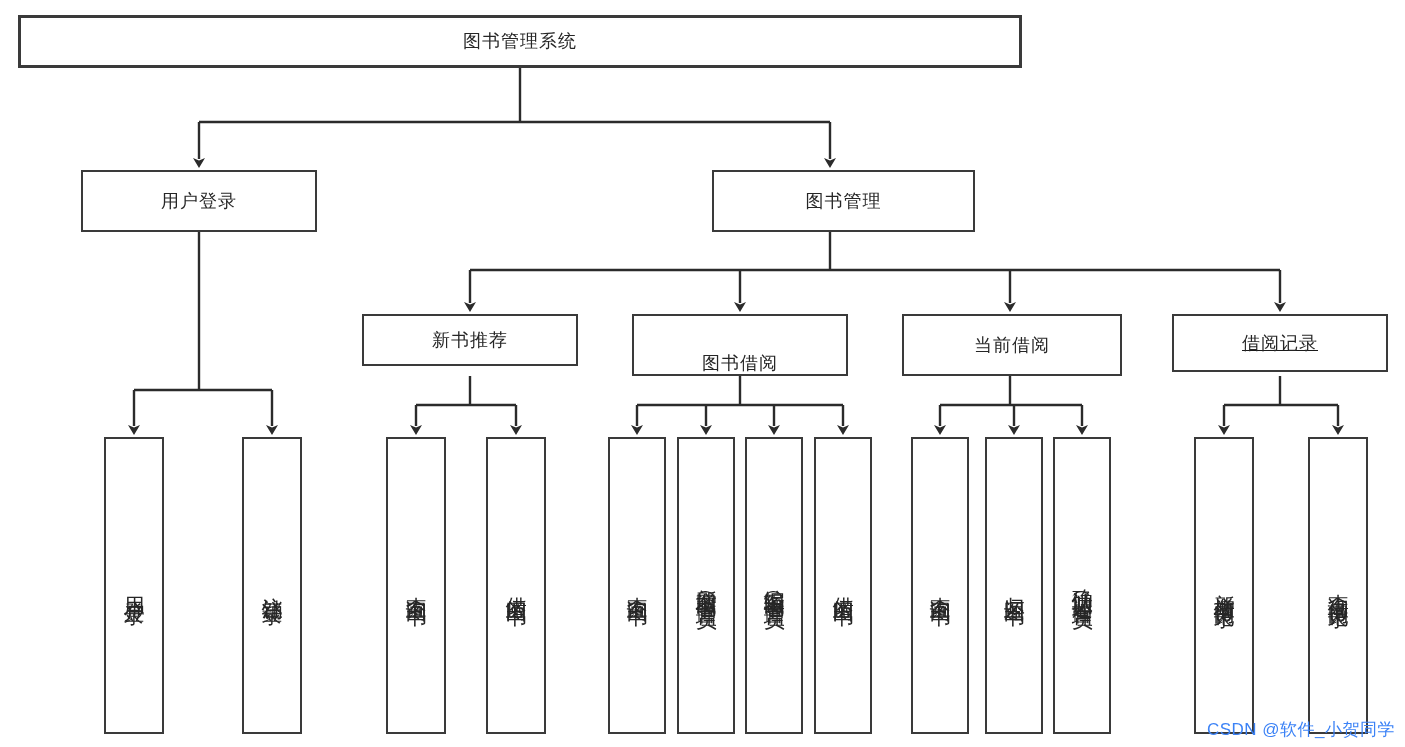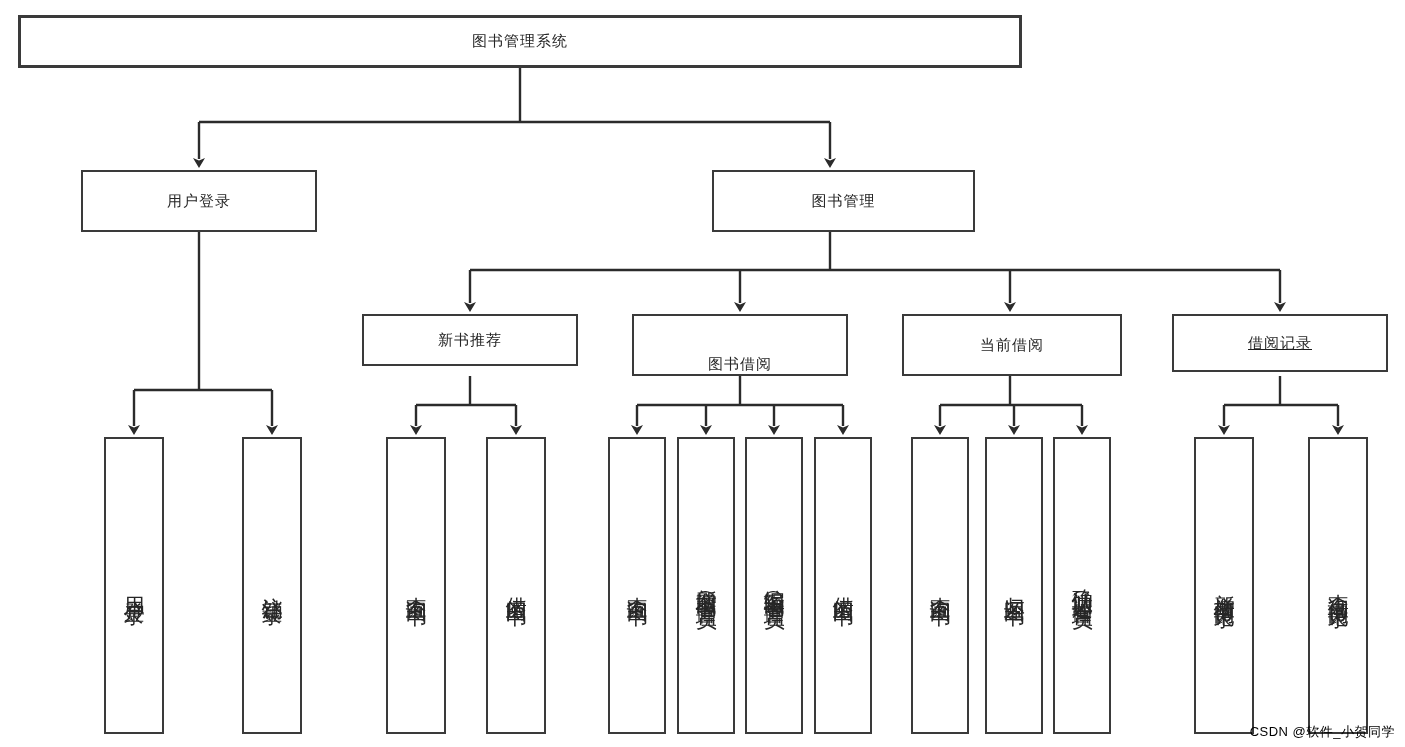--- a/index.html
+++ b/index.html
@@ -11,34 +11,34 @@
   #diagram-root{position:absolute;left:0;top:0;width:1405px;height:747px;}
   svg#tree{position:absolute;left:0;top:0;width:1405px;height:747px;}
   .node-box{
     position:absolute;box-sizing:border-box;
     background:#ffffff;
     border:2px solid #3a3a3a;
     display:flex;align-items:center;justify-content:center;
   }
   .node-box.level-1{border-width:3px;}
   .node-label{
-    font-size:15px;line-height:1.25;letter-spacing:1px;
+    font-size:18px;line-height:1.25;letter-spacing:1px;
     color:#262626;white-space:nowrap;text-align:center;
   }
   .node-box.leaf .node-label{
     writing-mode:vertical-rl;
     text-orientation:upright;
     letter-spacing:3px;
     font-size:21px;
     white-space:nowrap;
   }
   .node-box.leaf{align-items:center;justify-content:center;}
   #watermark{
     position:absolute;right:10px;bottom:6px;
-    font-size:13px;color:#000000;letter-spacing:0.5px;
+    font-size:17px;color:#3b82f6;letter-spacing:0.5px;
     white-space:nowrap;pointer-events:none;
   }
 </style>
 </head>
 <body>
 
 <div id="diagram-root">
   <svg id="tree" viewBox="0 0 1405 747" preserveAspectRatio="none">
     <defs>
       <marker id="arrow" markerWidth="10" markerHeight="12" refX="1" refY="6" orient="auto" markerUnits="userSpaceOnUse">

